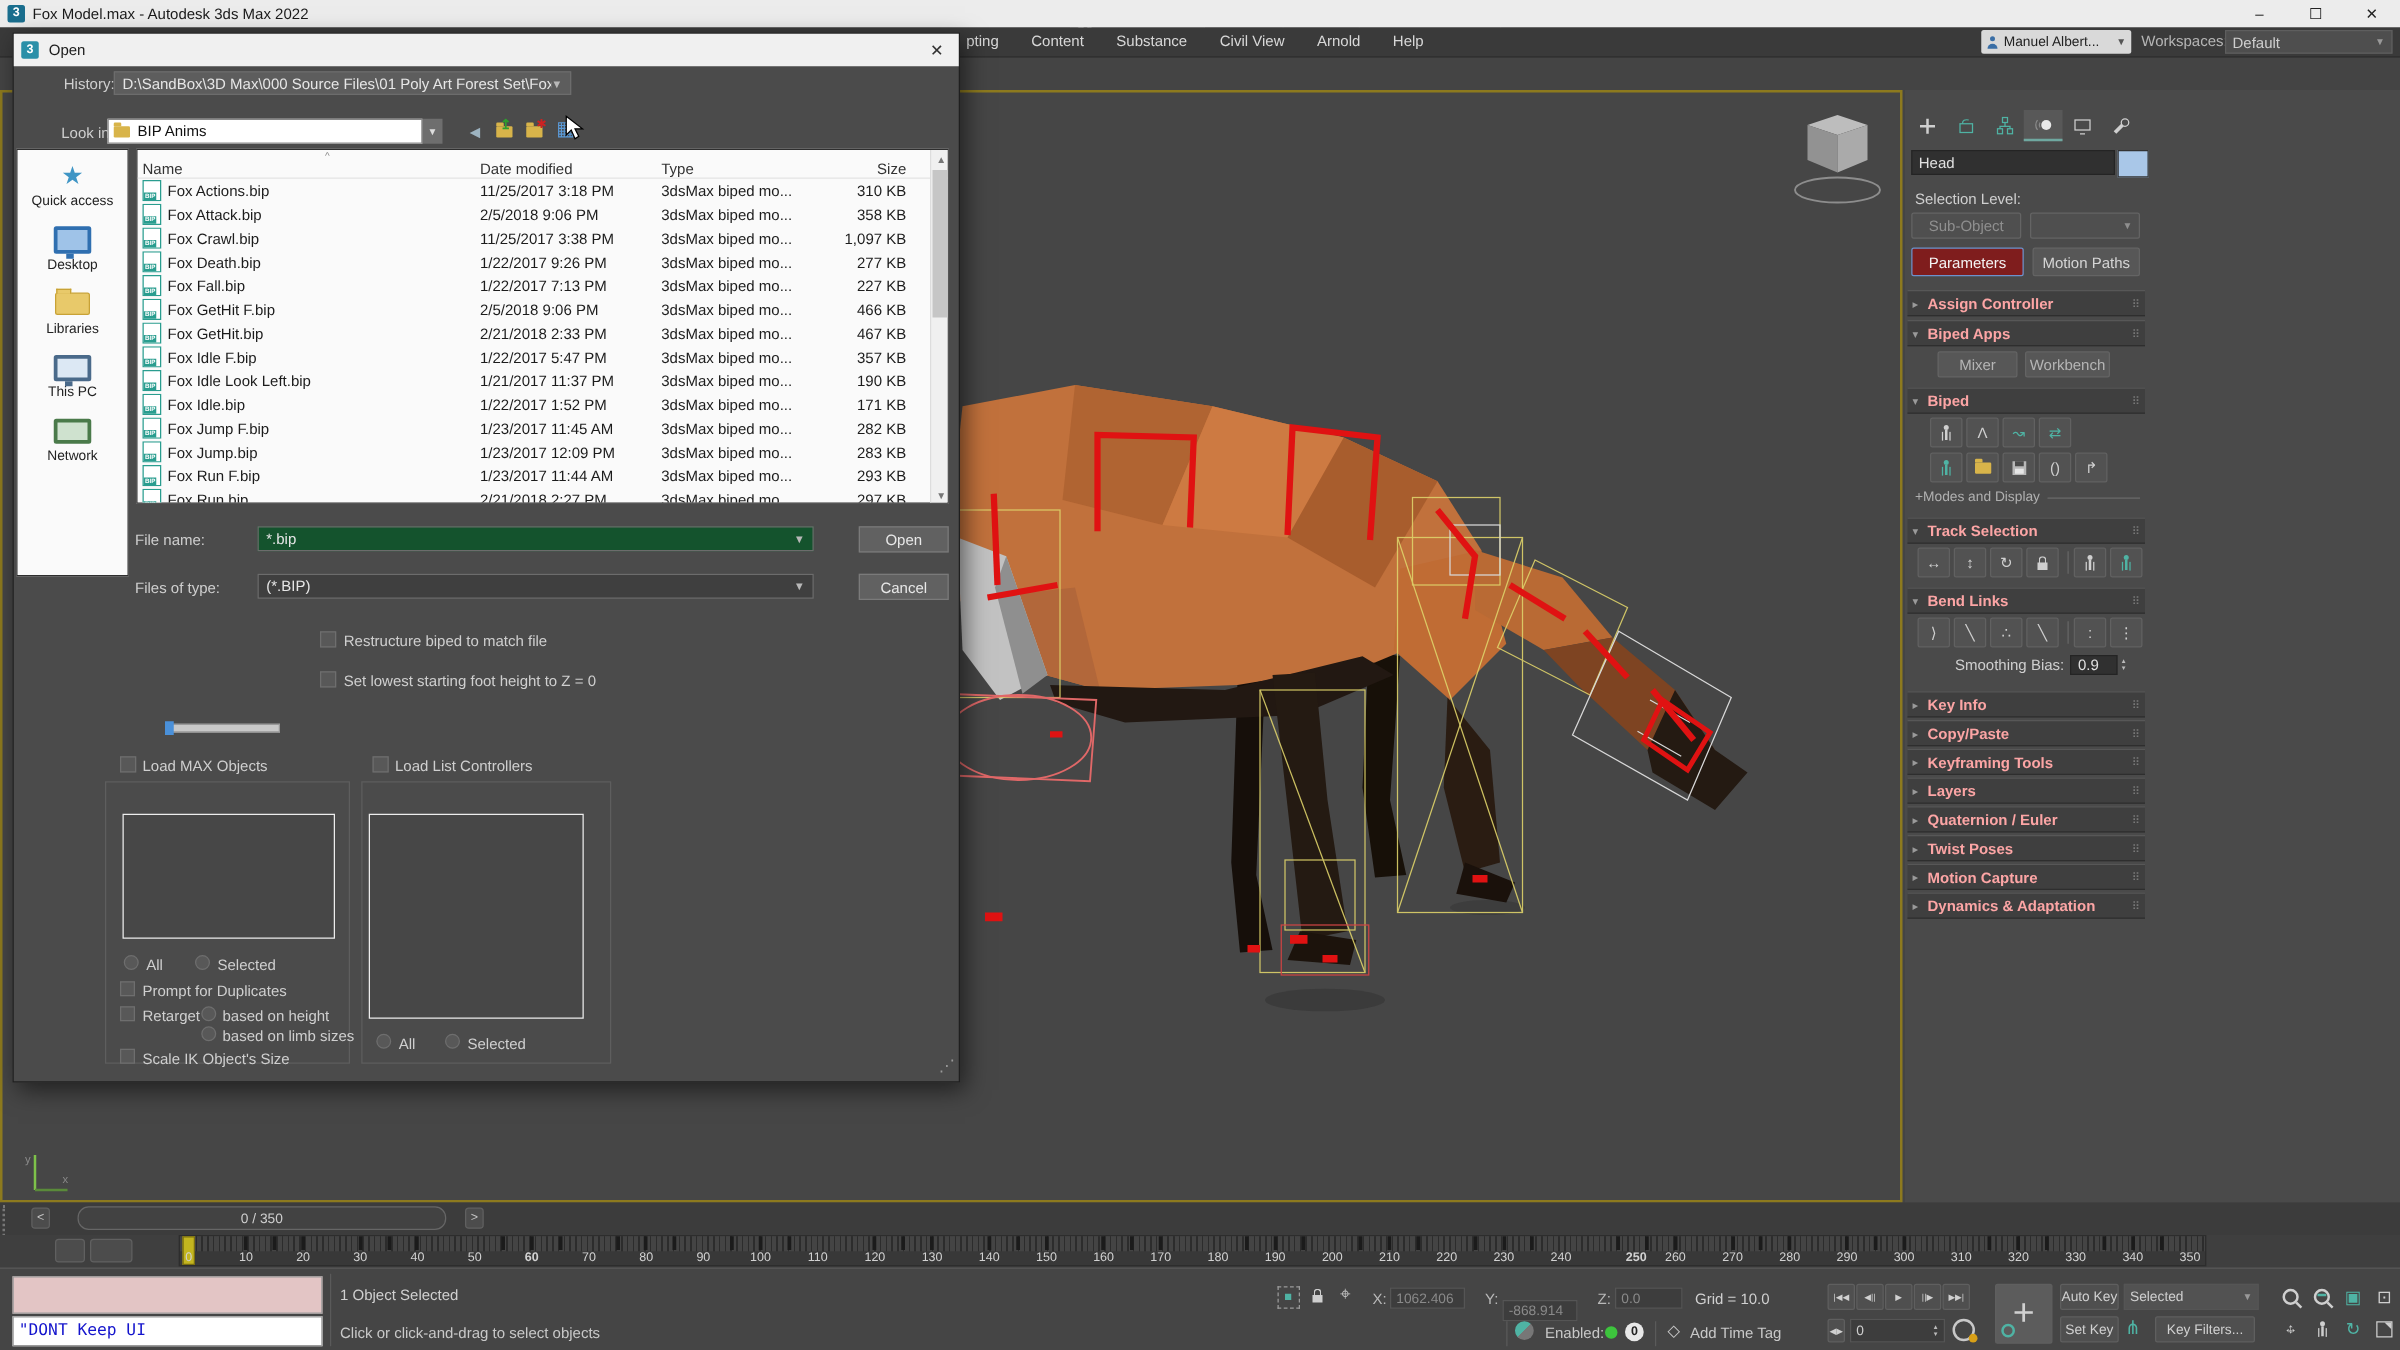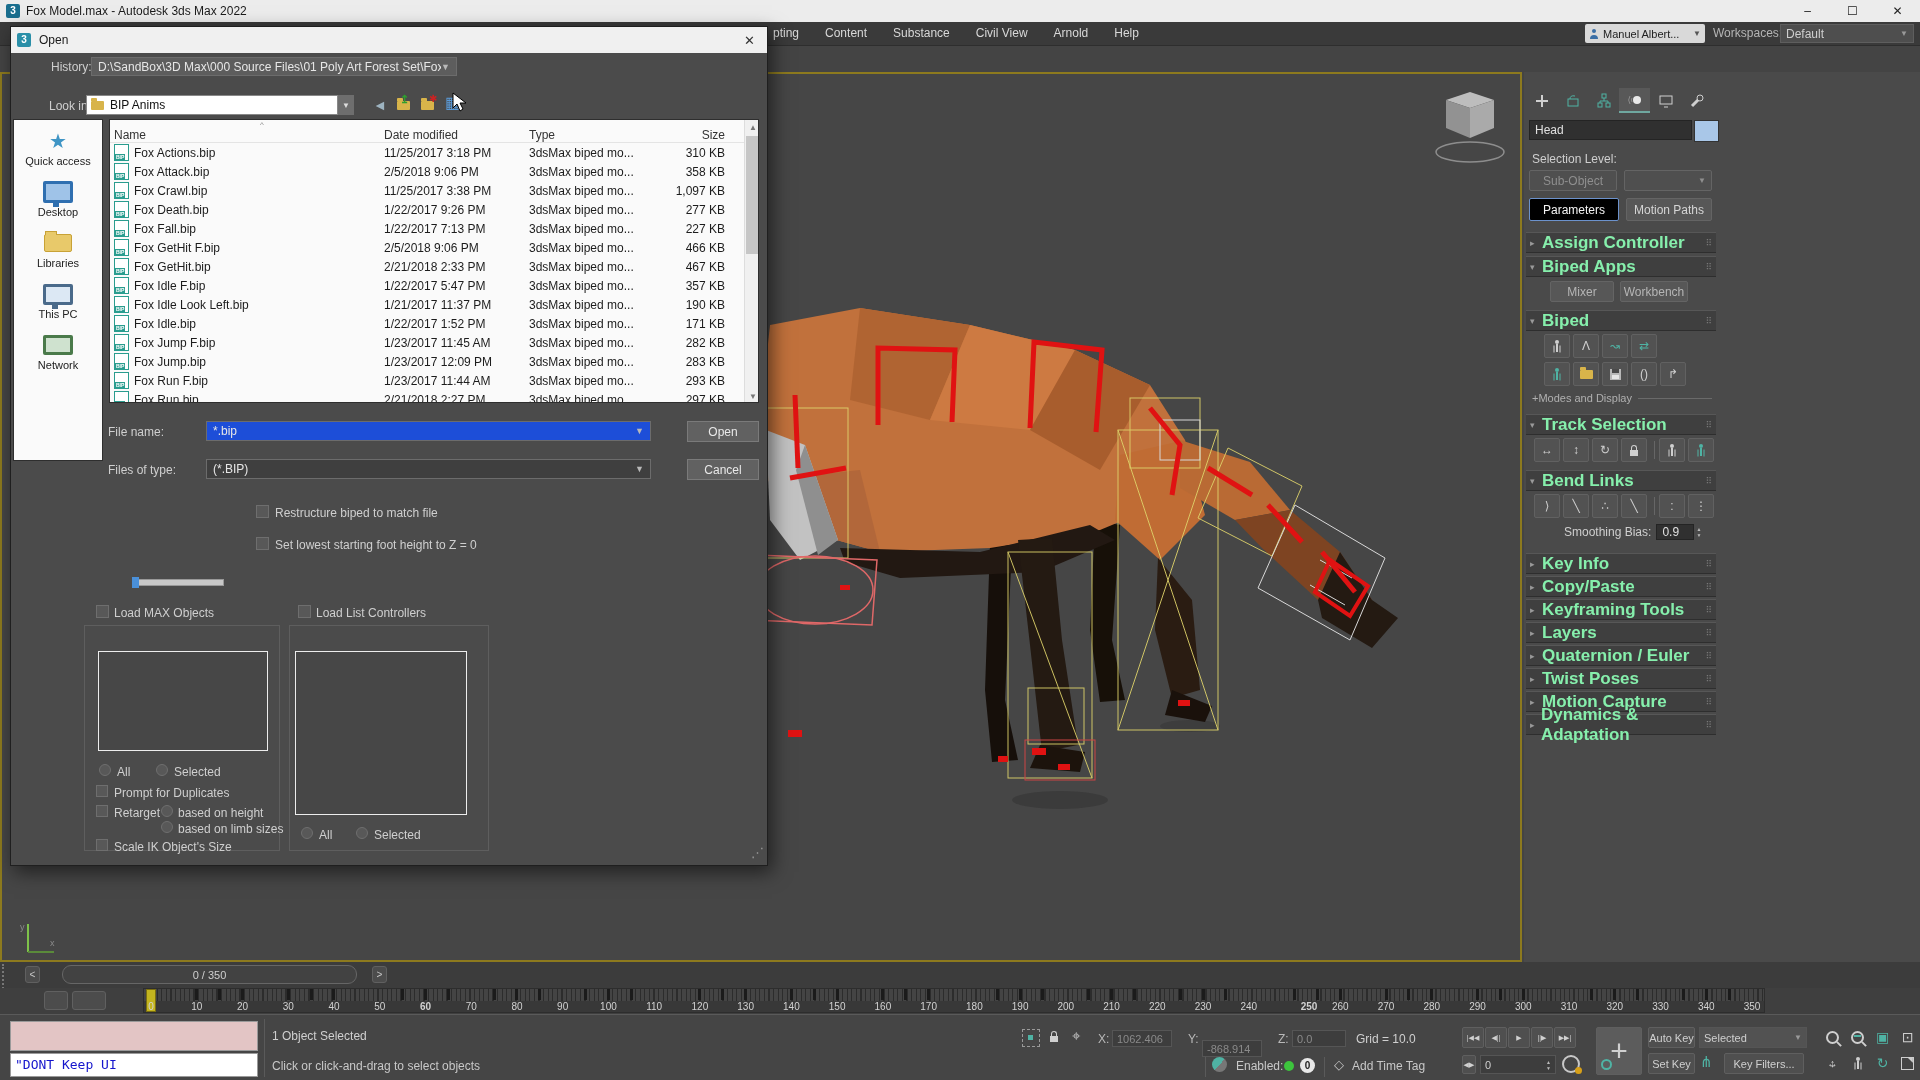--- a/index.html
+++ b/index.html
@@ -42,24 +42,24 @@
 
   
   #cmdpanel{left:1524px;top:72px;width:396px;height:890px;background:#4a4a4a;}
   .ptab{width:31px;height:25px;display:flex;align-items:center;justify-content:center;}
   .ptab.active{background:#585858;border-bottom:2px solid #6fa8a0;box-sizing:border-box;}
   .pfield{background:#303030;border:1px solid #242424;color:#e0e0e0;display:flex;align-items:center;
           padding:0 5px;box-sizing:border-box;font-size:12px;}
   .pbtn{background:#575757;border:1px solid #646464;border-radius:2px;color:#d5d5d5;display:flex;
         align-items:center;justify-content:center;font-size:12px;box-sizing:border-box;}
   .pbtn.disabled{color:#8f8f8f;background:#4f4f4f;}
-  .pbtn.blue{background:#000000;border-color:#6c92cc;color:#f4f4f4;justify-content:center;}
+  .pbtn.blue{background:#7f1d1d;border-color:#6c92cc;color:#f4f4f4;justify-content:center;}
   .rollout{position:absolute;left:2px;width:190px;height:21px;background:#3f3f3f;border-top:1px solid #575757;
            border-bottom:1px solid #2e2e2e;display:flex;align-items:center;padding:0 4px;box-sizing:border-box;}
-  .rollout b{font-size:17px;color:#86efac;margin-left:4px;}
+  .rollout b{font-size:12px;color:#fca5a5;margin-left:4px;}
   .rollout .arrow{color:#9a9a9a;font-size:9px;width:8px;}
   .rollout .grip{margin-left:auto;color:#787878;font-size:9px;}
   .iconbtn{min-width:24px;height:22px;background:#525252;border:1px solid #616161;border-radius:2px;
            display:flex;align-items:center;justify-content:center;color:#cfcfcf;font-size:12px;margin-right:3px;}
   .vsep{width:1px;height:18px;background:#666;margin:0 4px;}
   .teal{color:#4fb3a4!important;}
 
   
   .icon-person{width:11px;height:13px;position:relative;display:inline-block;color:#cfcfcf;}
   .icon-person:before{content:'';position:absolute;top:0;left:3.5px;width:4px;height:4px;border-radius:50%;background:currentColor;}
@@ -990,21 +990,21 @@
           </div>
         </div>
       <div id="fscroll">
         <div class="sarr">▲</div>
         <div id="fthumb"></div>
         <div class="sarr" style="position:absolute;bottom:0;width:100%">▼</div>
       </div>
     </div>
 
     <span class="dlabel abs" style="left:97px;top:398px">File name:</span>
-    <div class="dcombo abs" style="left:195px;top:394px;width:445px;height:20px;background:#1d4ed8">
+    <div class="dcombo abs" style="left:195px;top:394px;width:445px;height:20px;background:#14532d">
       <span>*.bip</span>
         <span class="dd">▼</span>
       </div>
     <div class="dbtn open abs" style="left:676px;top:394px;width:72px;height:21px">
         <span>Open</span>
       </div>
 
     <span class="dlabel abs" style="left:97px;top:436px">Files of type:</span>
     <div class="dcombo abs" style="left:195px;top:432px;width:445px;height:20px;background:#3f3f3f">
       <span>(*.BIP)</span>

